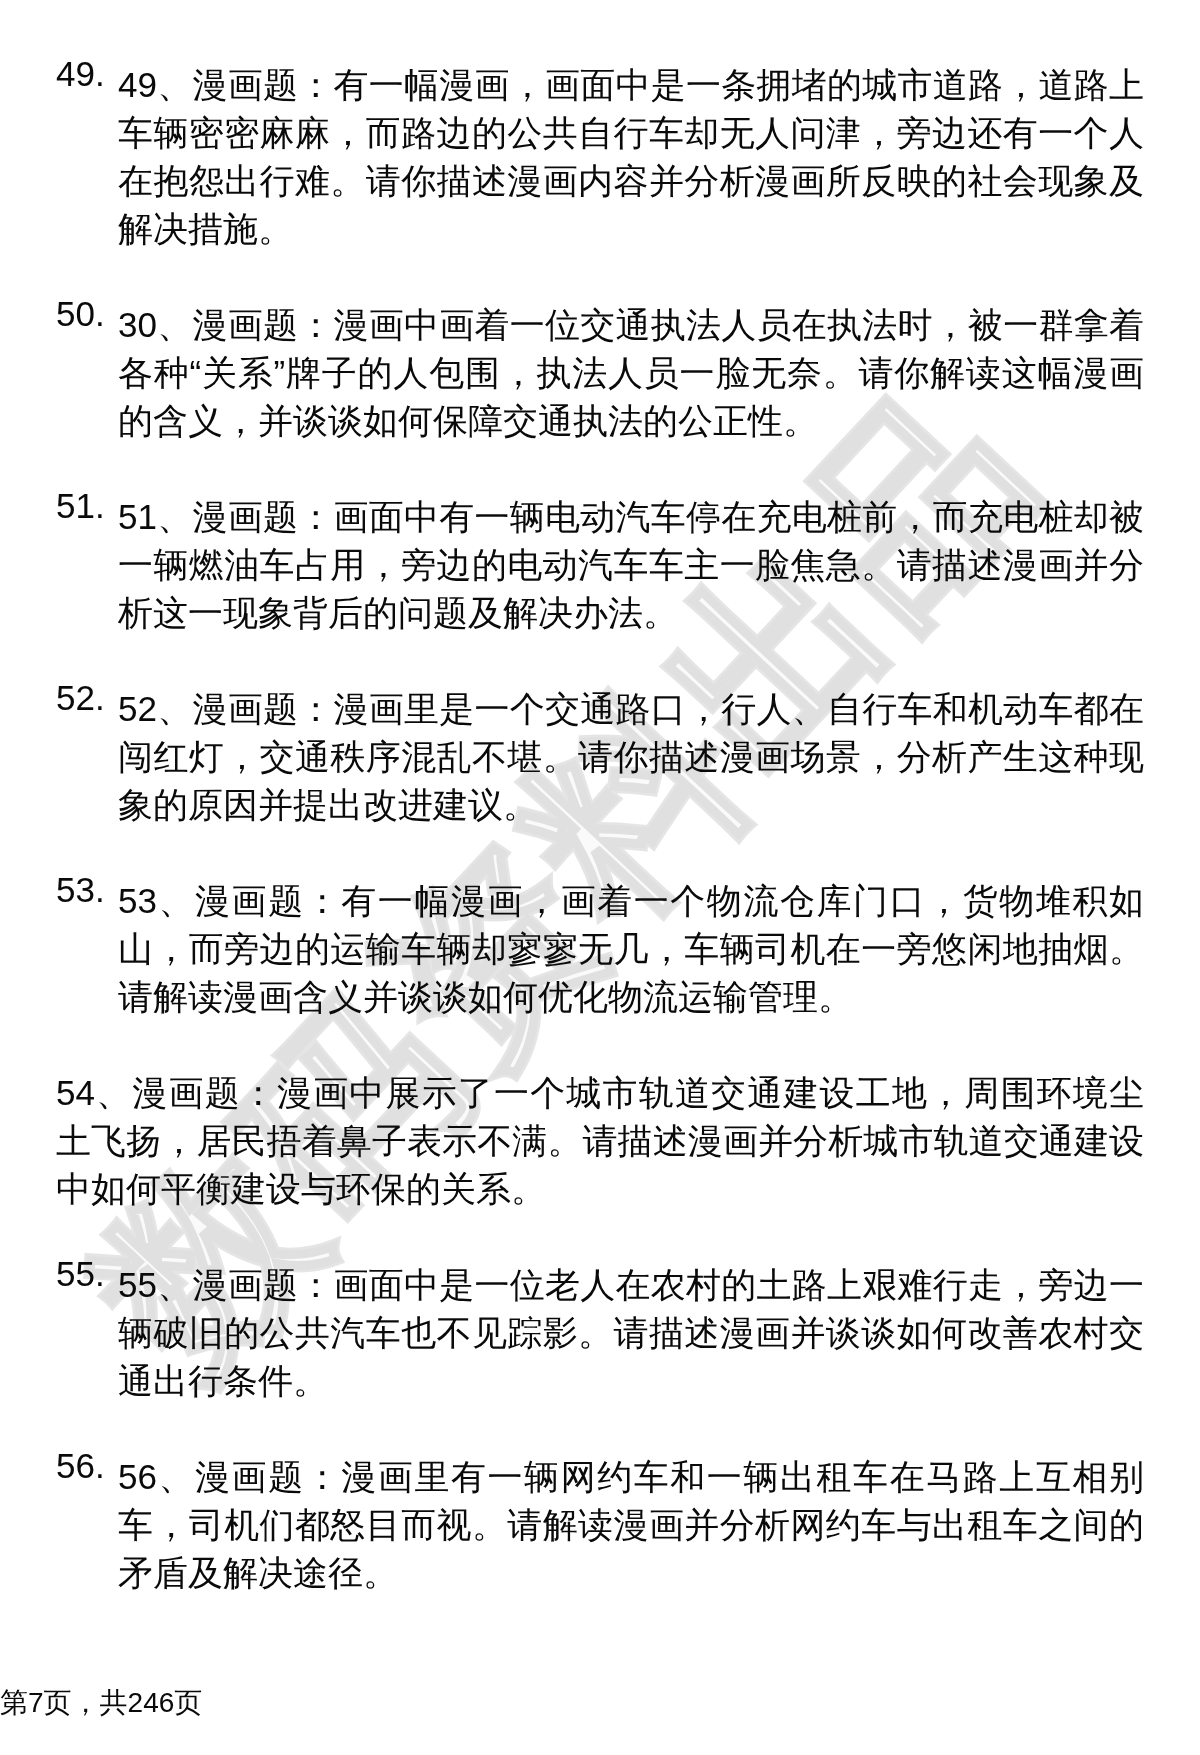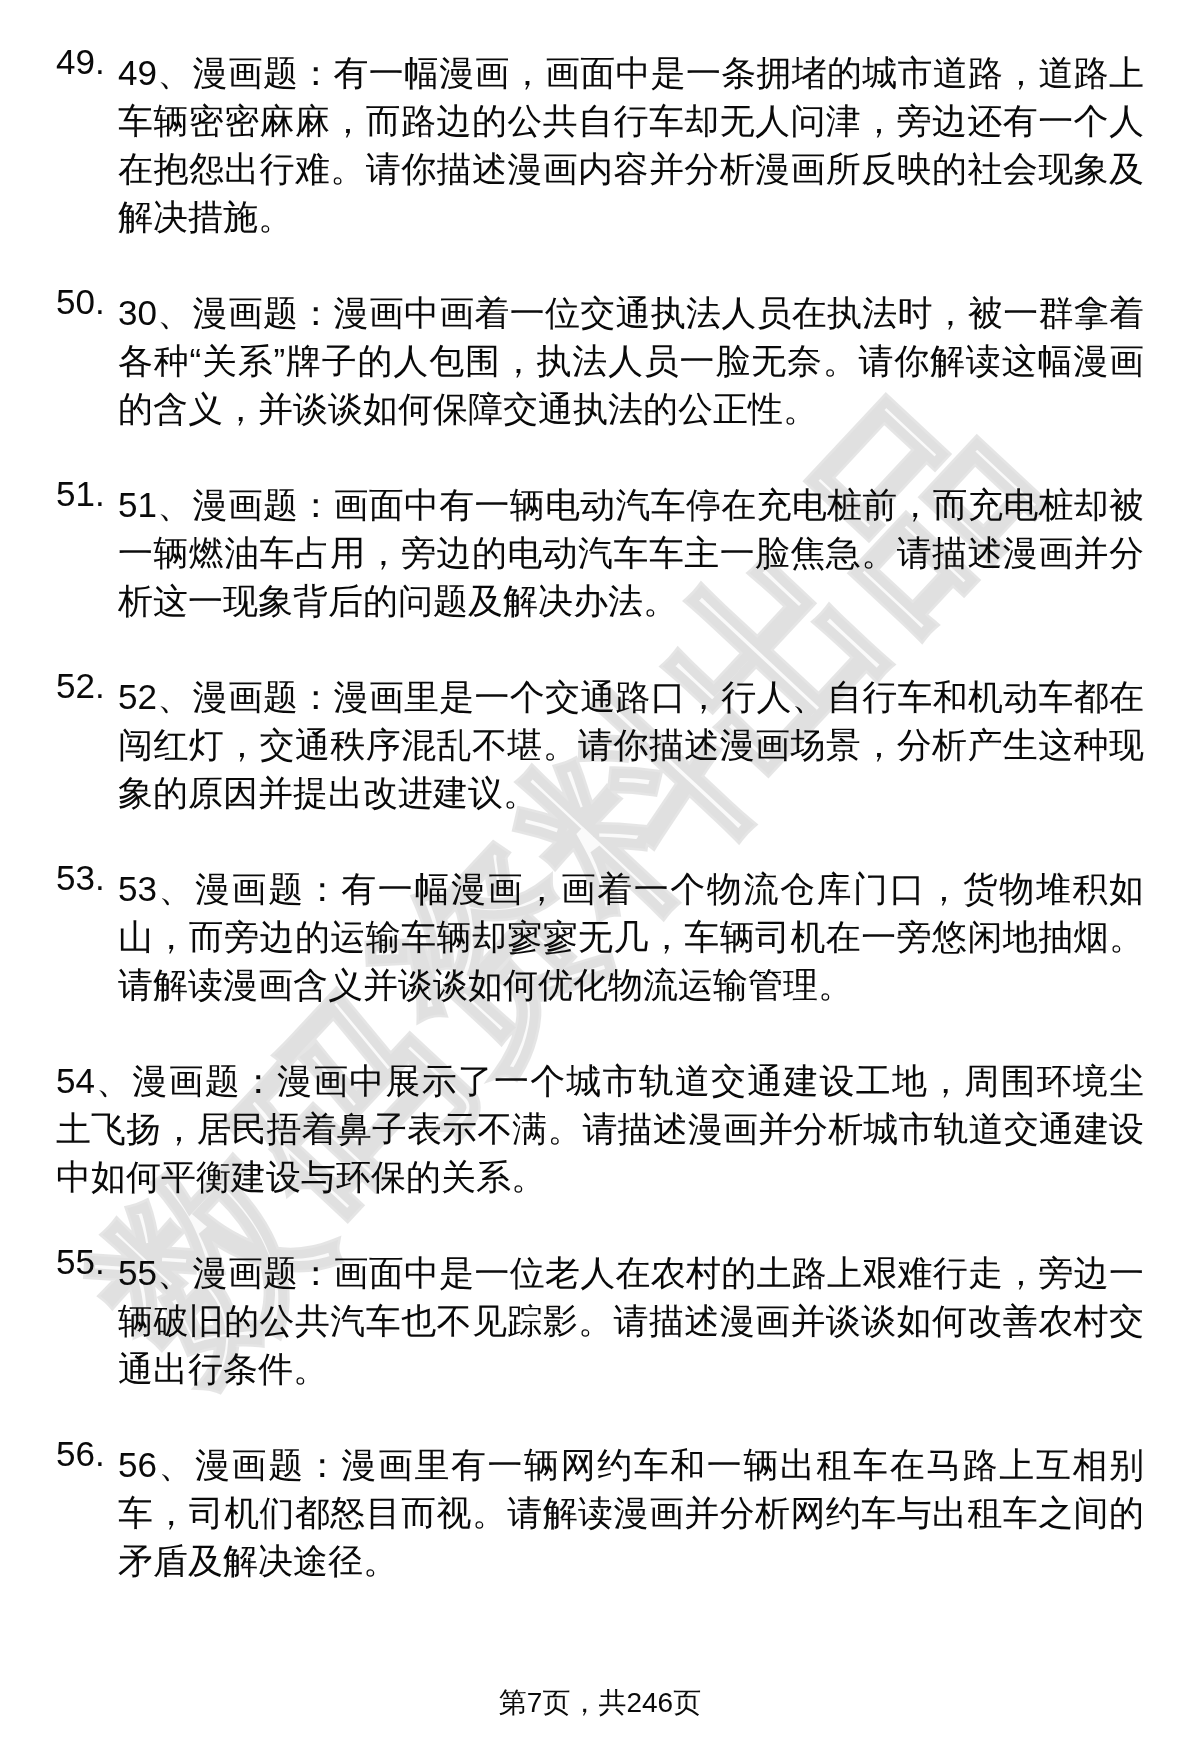--- a/index.html
+++ b/index.html
@@ -23,21 +23,21 @@
     white-space:nowrap;
     letter-spacing:2px;
     color:rgba(0,0,0,0.02);
     -webkit-text-stroke:5px rgba(0,0,0,0.10);
     z-index:0;
     user-select:none;
   }
   .qlist{
     list-style:none;
     margin:0;
-    padding:38px 56px 0 56px;
+    padding:50px 56px 0 56px;
     position:relative;
     z-index:1;
   }
   .q{
     display:flex;
     font-size:35px;
     line-height:48px;
     margin-bottom:37px;
   }
   .qno{
@@ -46,21 +46,20 @@
   }
   .qtext{
     flex:1;
     text-align:justify;
     text-justify:inter-ideograph;
     margin-top:11px;
   }
   .footer{
     position:absolute;
     left:0;top:1686px;width:100%;
-    text-align:center;
     font-size:28px;
     line-height:34px;
     z-index:1;
   }
 </style>
 </head>
 <body>
 
 <div class="page">
   <div class="watermark">数码资料出品</div>

